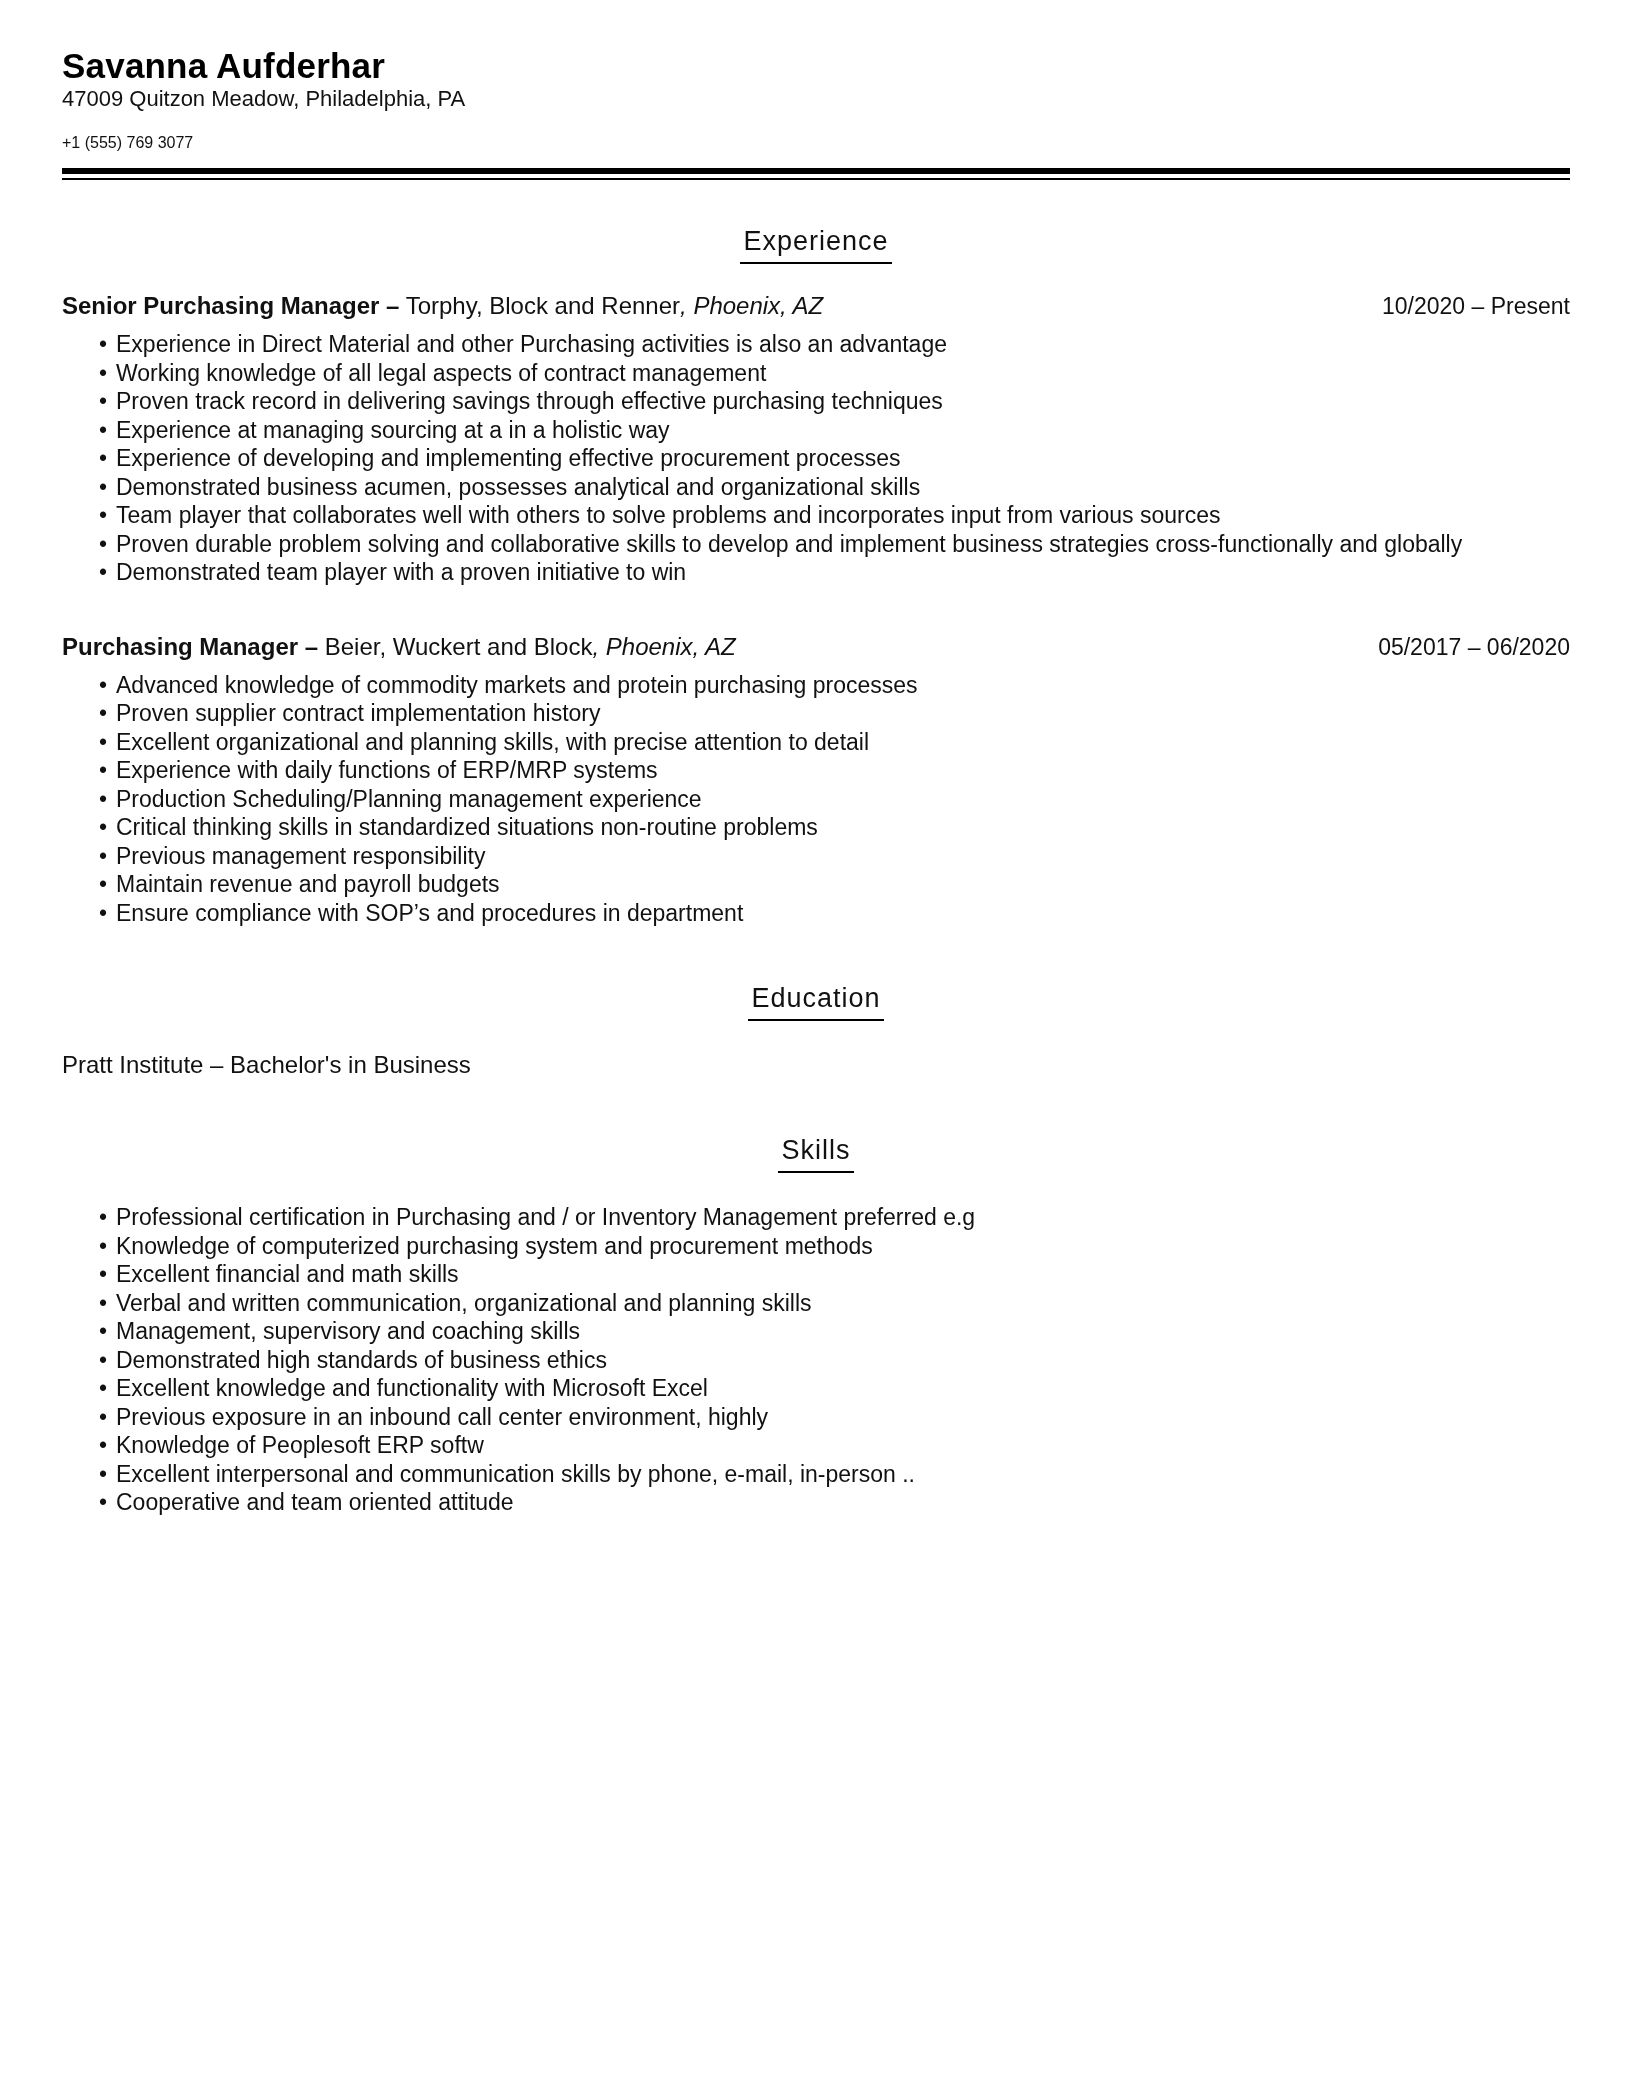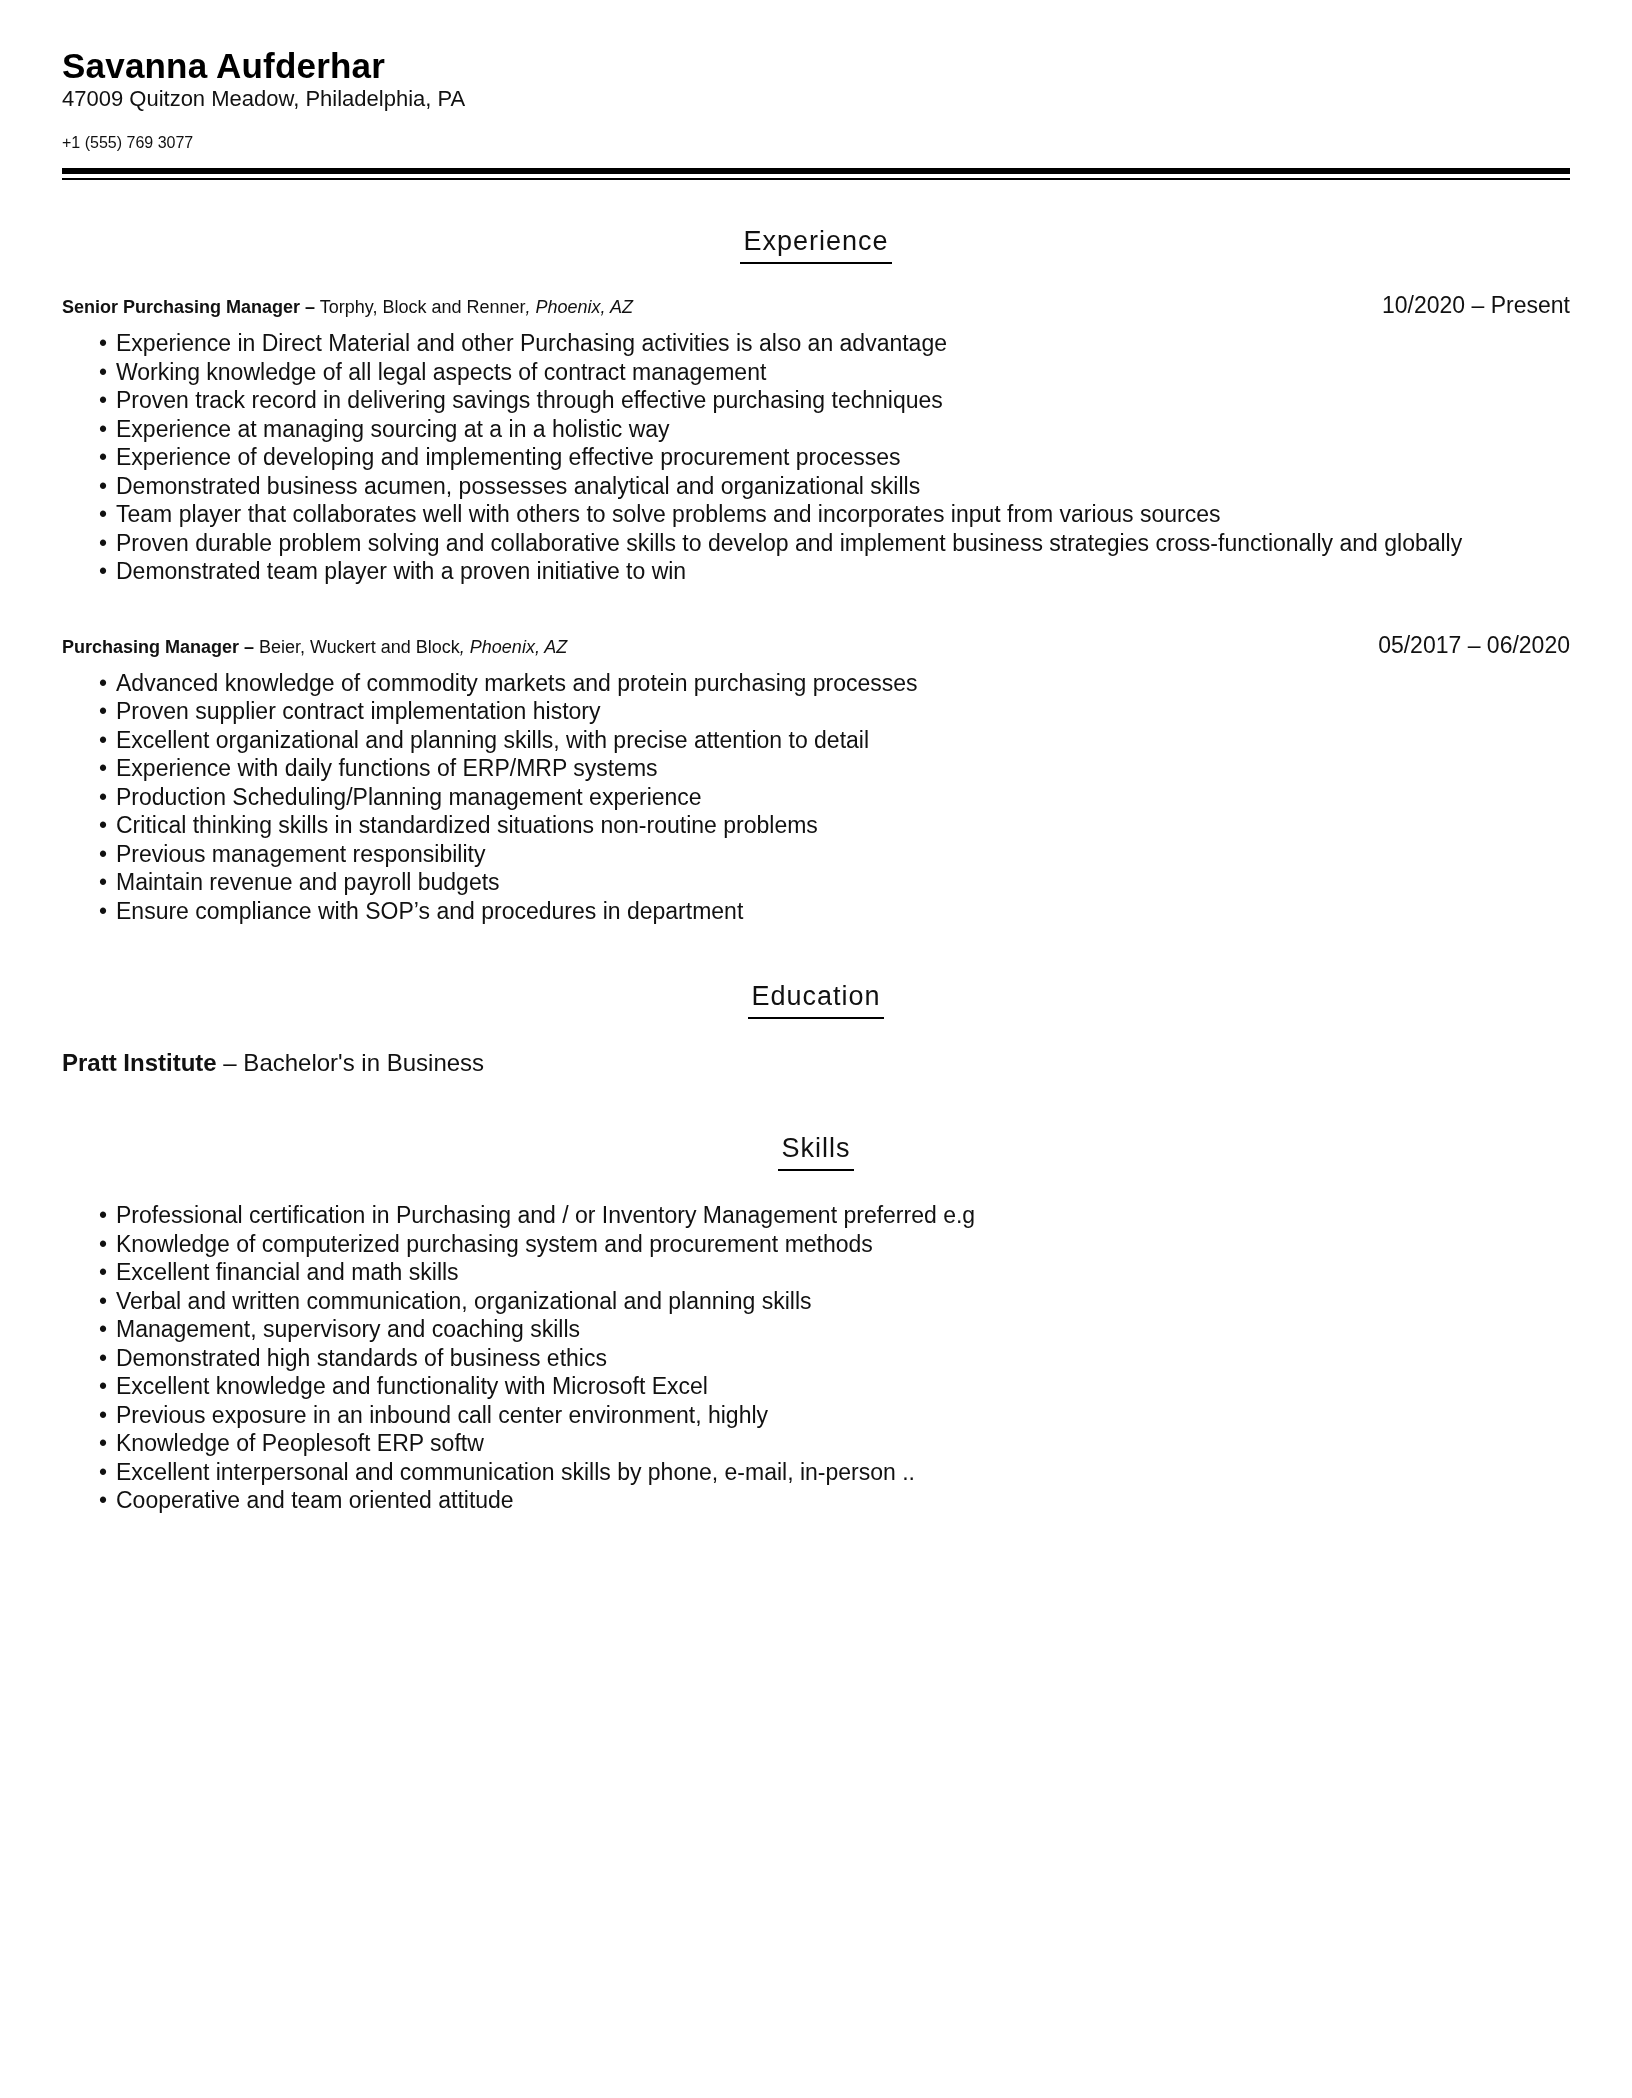--- a/index.html
+++ b/index.html
@@ -32,21 +32,21 @@
     display: inline-block;
     font-size: 27px;
     letter-spacing: 1px;
     border-bottom: 2px solid #000;
     padding: 0 3px 5px 3px;
   }
 
   
   .job + .job { margin-top: 46px; }
   .job-header { display: flex; justify-content: space-between; align-items: baseline; }
-  .job-title-line { font-size: 18px; text-align: right; }
+  .job-title-line { font-size: 24px; text-align: right; }
   .job-title-line .t { font-weight: bold; }
   .job-title-line .loc { font-style: italic; }
   .job-dates { font-size: 23px; white-space: nowrap; padding-left: 24px; }
 
   
   ul.bullets { margin-top: 10px; padding-left: 37px; list-style: none; }
   ul.bullets li {
     font-size: 23px;
     line-height: 28.5px;
     padding-left: 17px;
@@ -54,21 +54,21 @@
   }
   ul.bullets li::before {
     content: "\2022";
     position: absolute;
     left: 0;
     top: 0;
   }
 
   
   .edu-line { font-size: 24px; }
-  .edu-line .school { font-weight: bold; }
+  .edu-line .school { font-weight: normal; }
 </style>
 </head>
 <body>
 
 <div class="page">
 
   <header class="header">
     <div>
       <div class="name">Savanna Aufderhar</div>
       <div class="address">47009 Quitzon Meadow, Philadelphia, PA</div>

